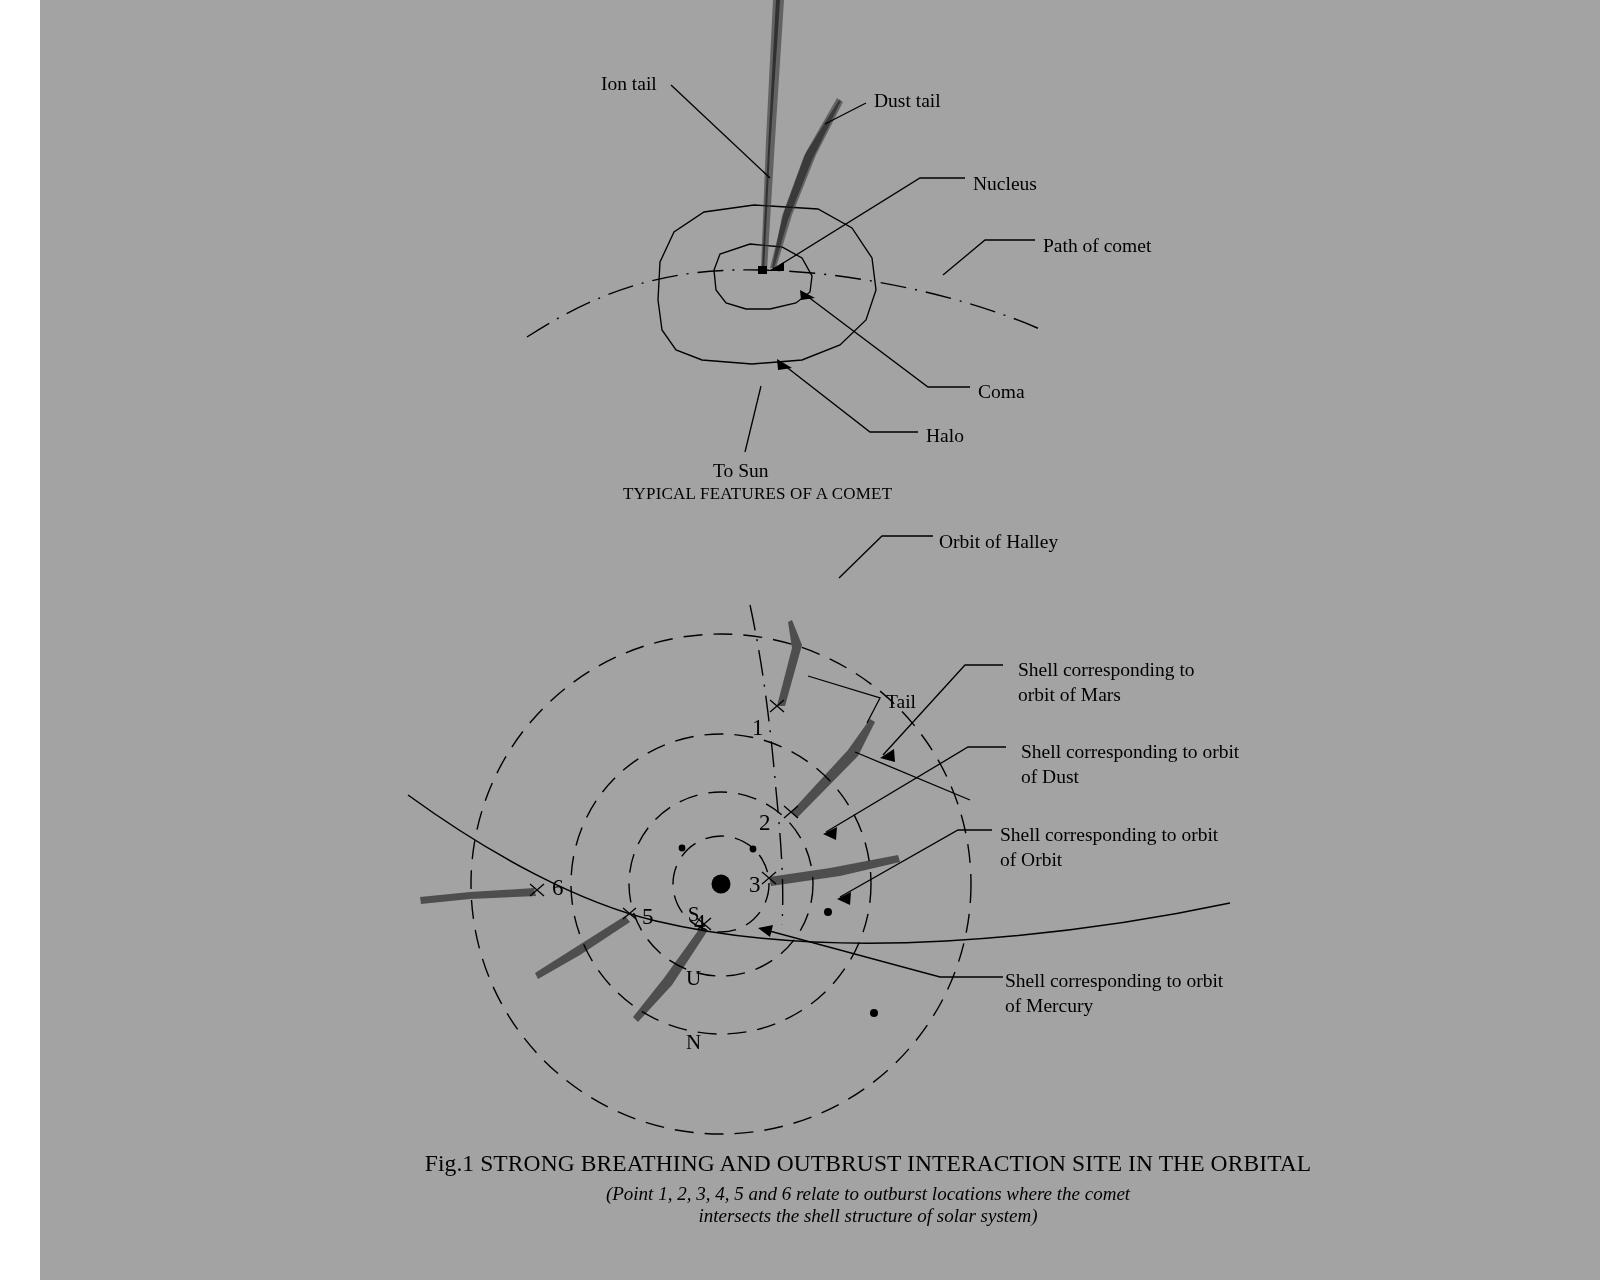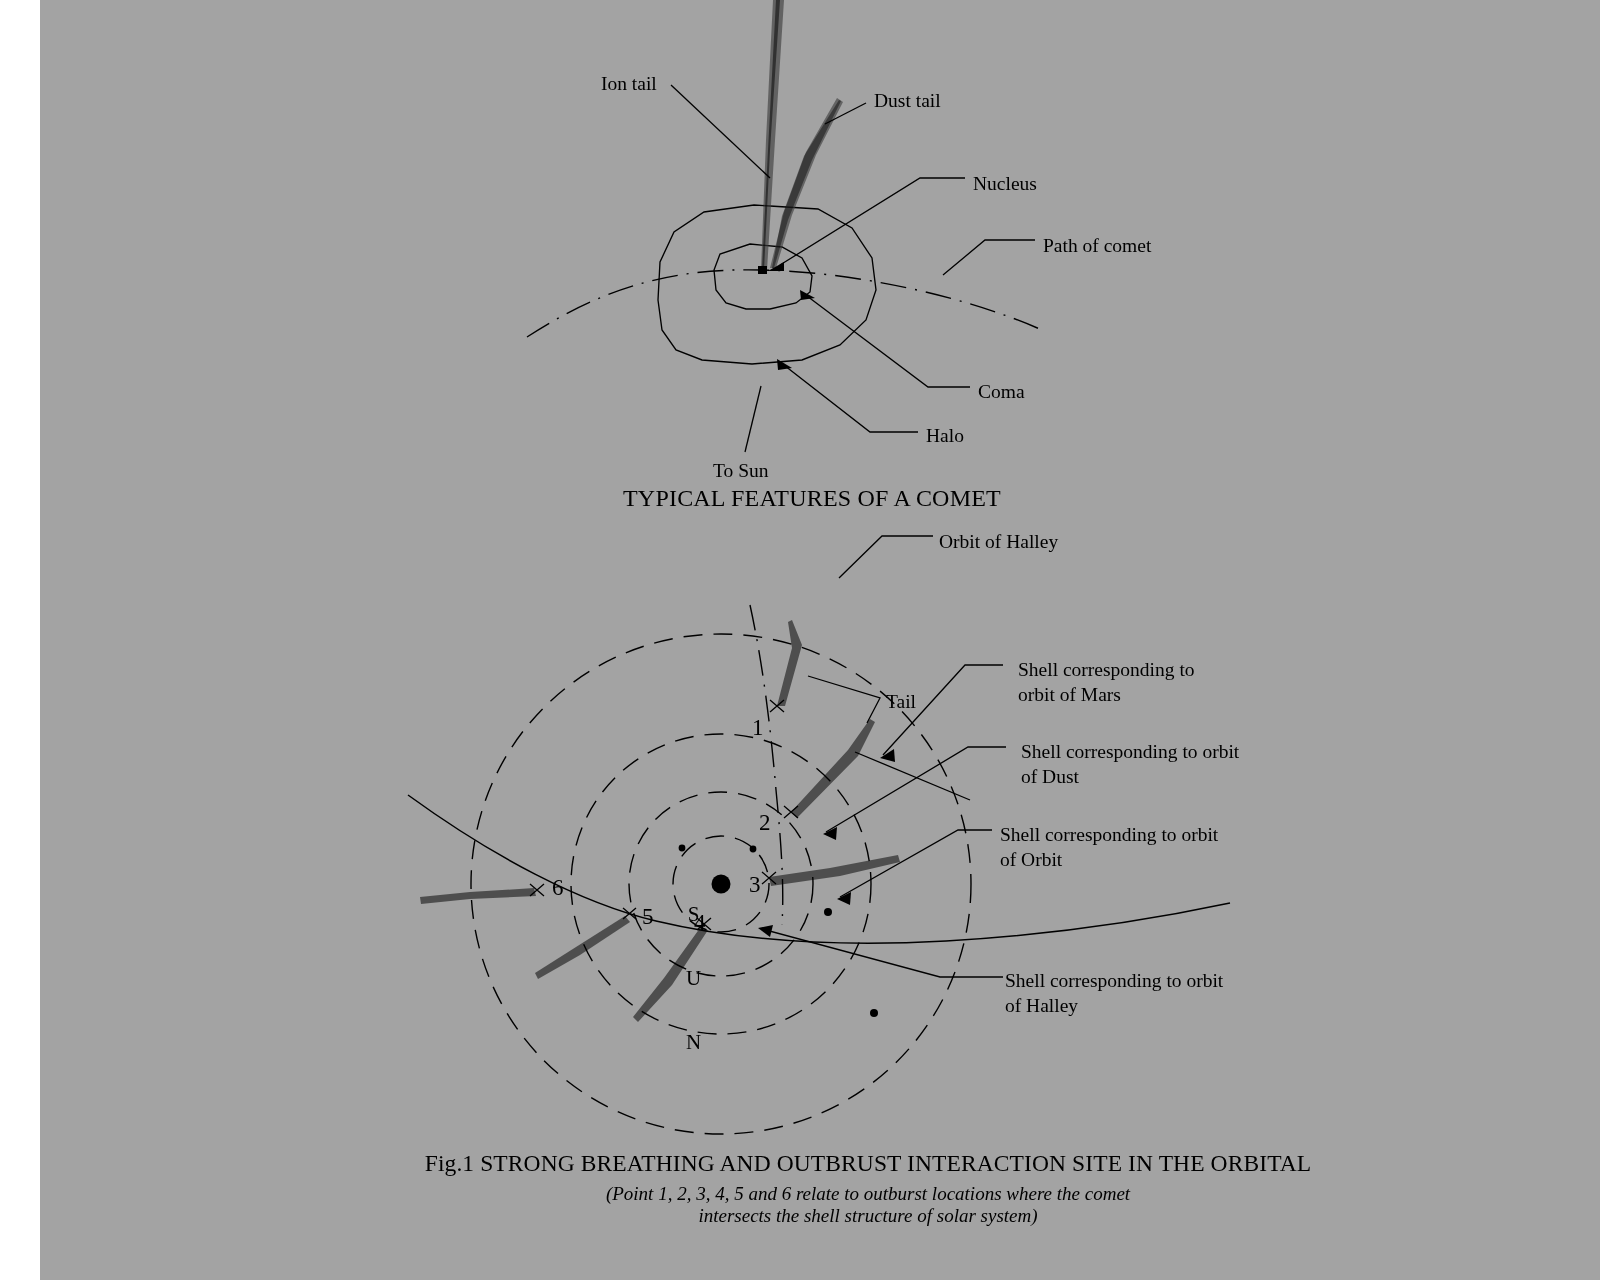--- a/index.html
+++ b/index.html
@@ -27,21 +27,21 @@
   }
   .lbl {
     position: absolute;
     white-space: pre;
     color: #000;
     line-height: 1.28;
   }
   .lbl-sm   { font-size: 19.5px; }
   .lbl-num  { font-size: 23px; }
   .lbl-sun  { font-size: 21px; line-height: 1.02; text-align: center; }
-  .title-1  { font-size: 24px; letter-spacing: 0.2px; }
+  .title-1  { font-size: 17px; letter-spacing: 0.2px; }
   .cap-main { font-size: 23.5px; text-align: center; letter-spacing: 0.1px; }
   .cap-sub  { font-size: 19px; text-align: center; font-style: italic; }
   .cap-block { position: absolute; width: 1600px; left: 0; padding-left: 28px; }
   .stroke-thin { fill: none; stroke: #000; stroke-width: 1.35; }
   .stroke-lead { fill: none; stroke: #000; stroke-width: 1.3; }
   .dashdot { fill: none; stroke: #000; stroke-width: 1.4;
              stroke-dasharray: 26 9 2 9; }
   .shell  { fill: none; stroke: #000; stroke-width: 1.4;
             stroke-dasharray: 19 11; }
   .orbit  { fill: none; stroke: #000; stroke-width: 1.5; }
@@ -169,21 +169,21 @@
 
   <div class="lbl lbl-sm" style="left:899px; top:530px;">Orbit of Halley</div>
   <div class="lbl lbl-sm" style="left:846px; top:690px;">Tail</div>
 
   <div class="lbl lbl-sm" style="left:978px; top:658px;"><span>Shell corresponding to</span><br><span>orbit of Mars</span></div>
 
   <div class="lbl lbl-sm" style="left:981px; top:740px;"><span>Shell corresponding to orbit</span><br><span>of Dust</span></div>
 
   <div class="lbl lbl-sm" style="left:960px; top:823px;"><span>Shell corresponding to orbit</span><br><span>of Orbit</span></div>
 
-  <div class="lbl lbl-sm" style="left:965px; top:969px;"><span>Shell corresponding to orbit</span><br><span>of Halley</span></div>
+  <div class="lbl lbl-sm" style="left:965px; top:969px;"><span>Shell corresponding to orbit</span><br><span>of Mercury</span></div>
 
   <div class="lbl lbl-sun" style="left:643px; top:861px;">
     <div>S</div>
     <div>U</div>
     <div>N</div>
   </div>
 
   <div class="lbl lbl-num" style="left:712px; top:713px;">1</div>
   <div class="lbl lbl-num" style="left:719px; top:808px;">2</div>
   <div class="lbl lbl-num" style="left:709px; top:870px;">3</div>

